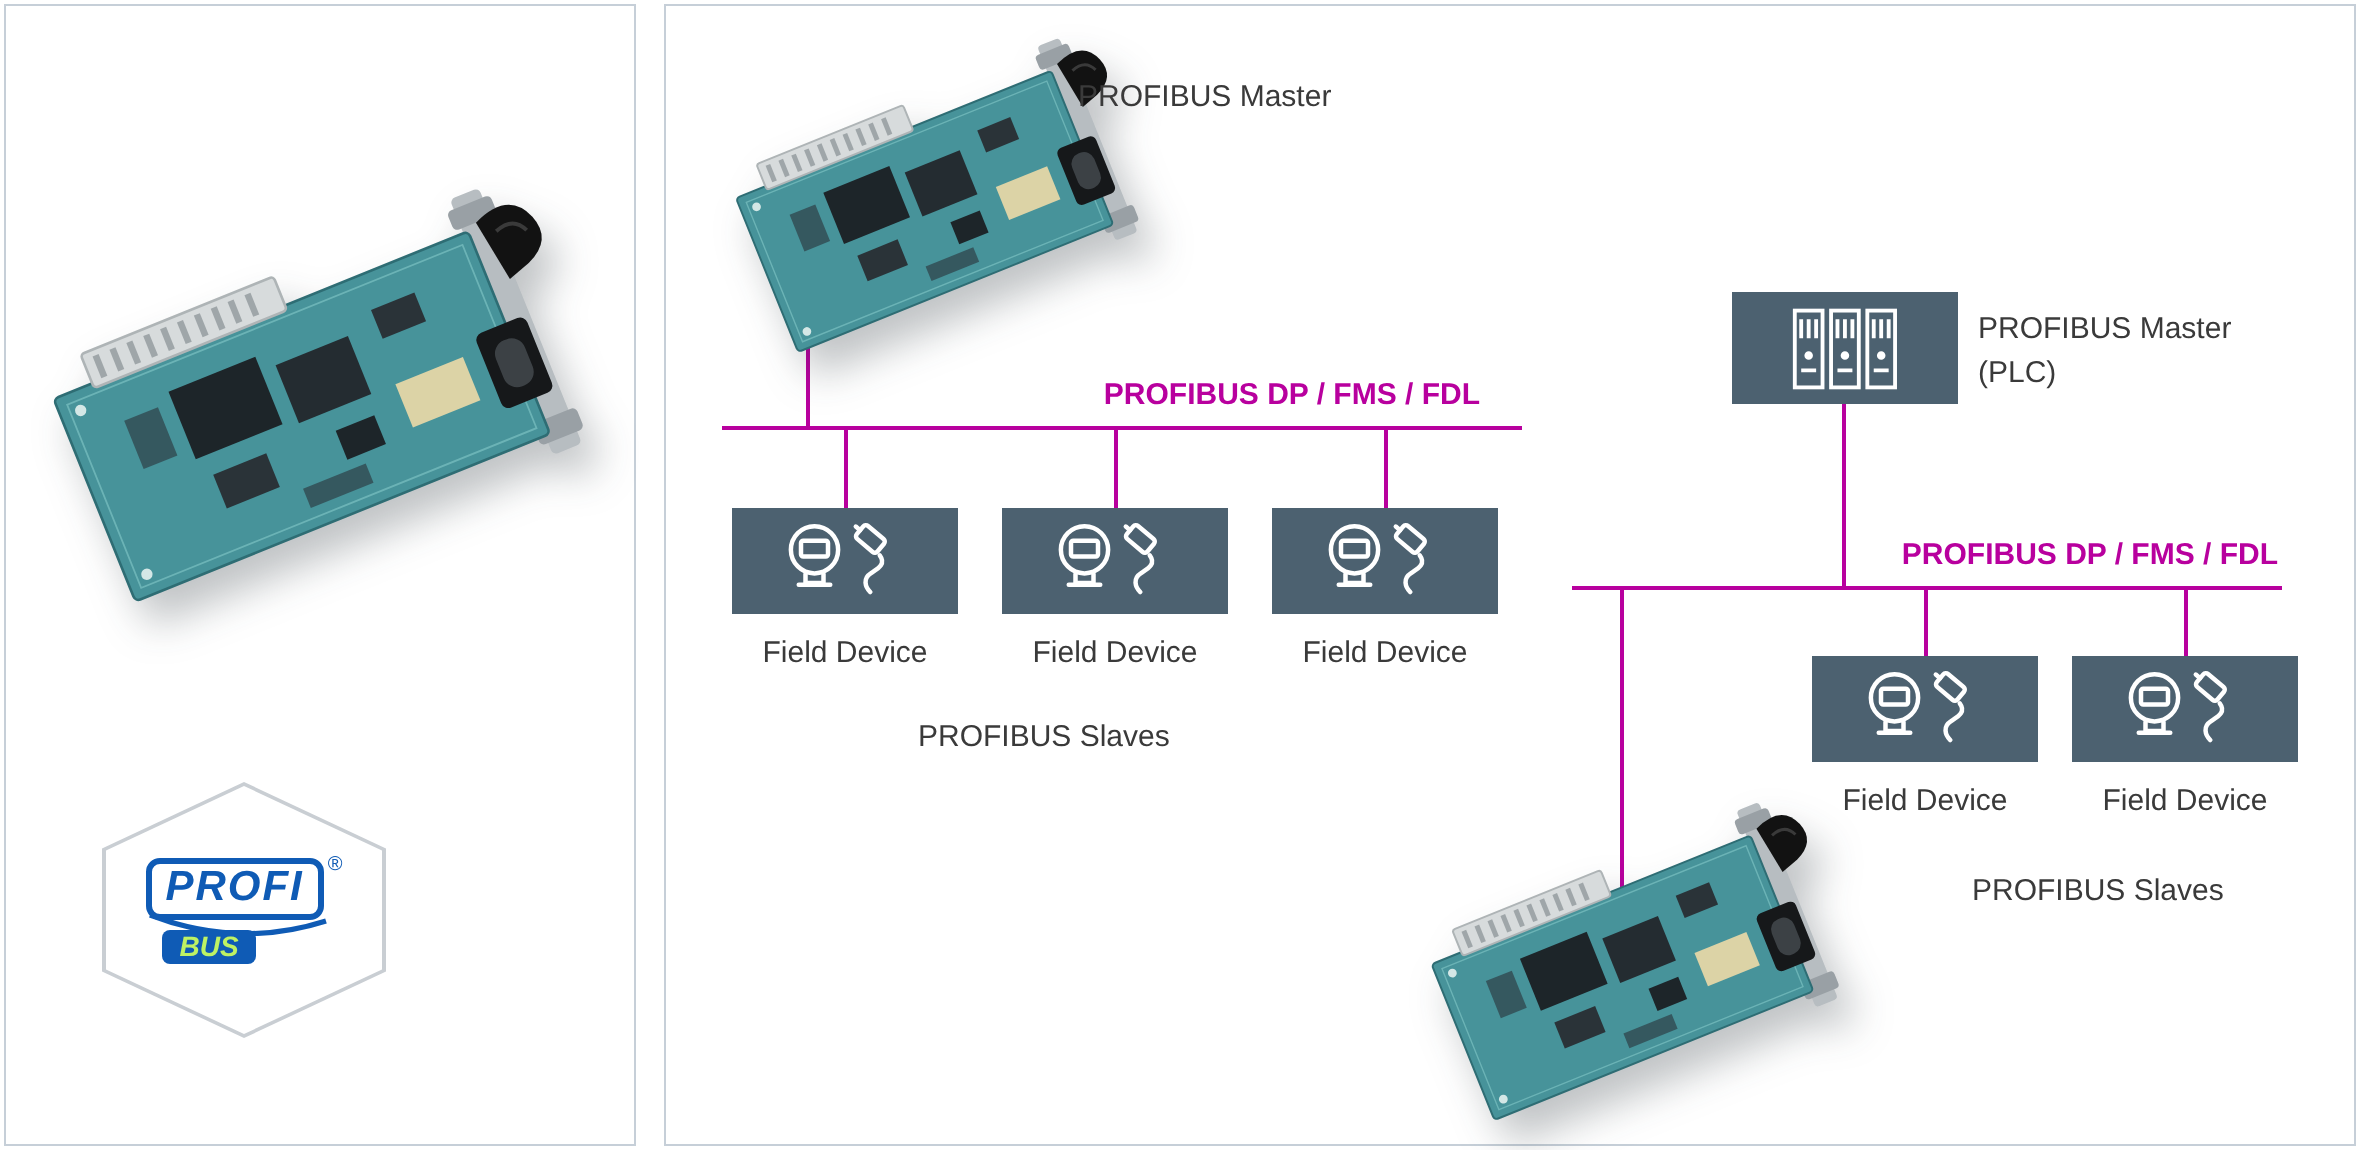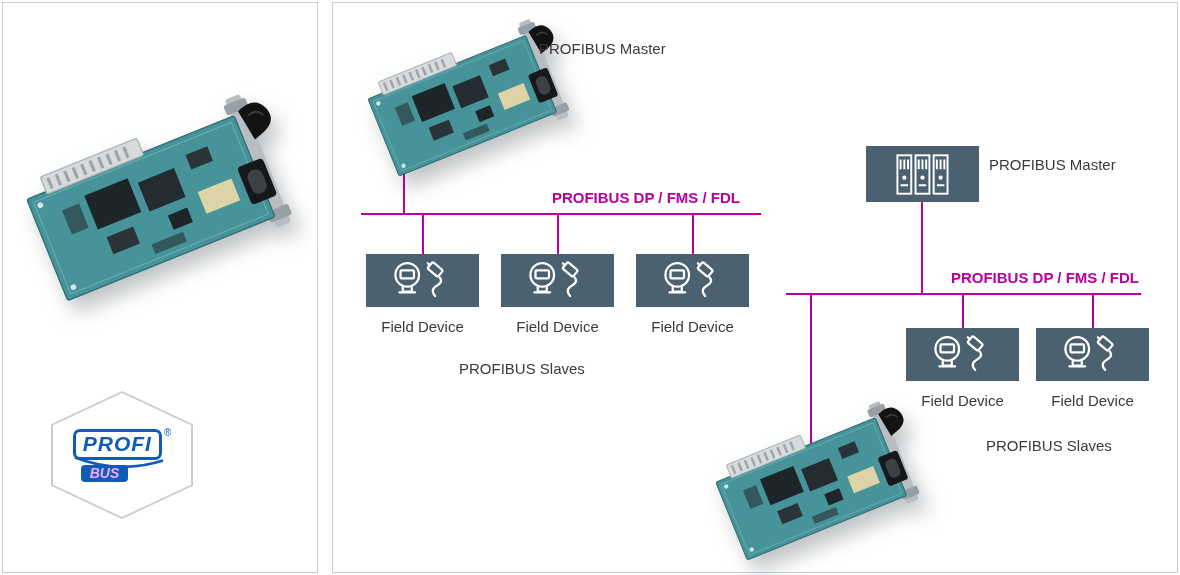--- a/index.html
+++ b/index.html
@@ -123,21 +123,21 @@
   .reg{
     color:var(--logo-blue);
     font-size:10px;
     margin-left:2px;
     margin-top:-2px;
   }
   .swoosh{width:92px;height:12px;margin:-4px 0 -3px 0;}
   .bus-box{
     display:inline-block;
     background:var(--logo-blue);
-    color:#f0abfc;
+    color:#bef264;
     border-radius:4px;
     padding:0 9px 1px 9px;
     font-weight:bold;
     font-style:italic;
     font-size:14px;
     margin-left:8px;
   }
 </style>
 </head>
 <body>
@@ -288,20 +288,21 @@
 
     <div class="txt-label" style="left:126px;top:357px">PROFIBUS Slaves</div>
 
     <div class="plc-box">
       <svg class="plc-icon" viewBox="0 0 60 44">
           <use href="#plc-icon"></use>
         </svg>
     </div>
     <div class="plc-label">
       <div>PROFIBUS Master</div>
+      <div>(PLC)</div>
     </div>
 
     <div class="bus-label" style="right:38px;top:266px">PROFIBUS DP / FMS / FDL</div>
 
     <div class="device" style="left:573px;top:325px">
       <div class="device-box">
         <svg class="device-icon" viewBox="0 0 60 40">
             <use href="#field-device-icon"></use>
           </svg>
       </div>

